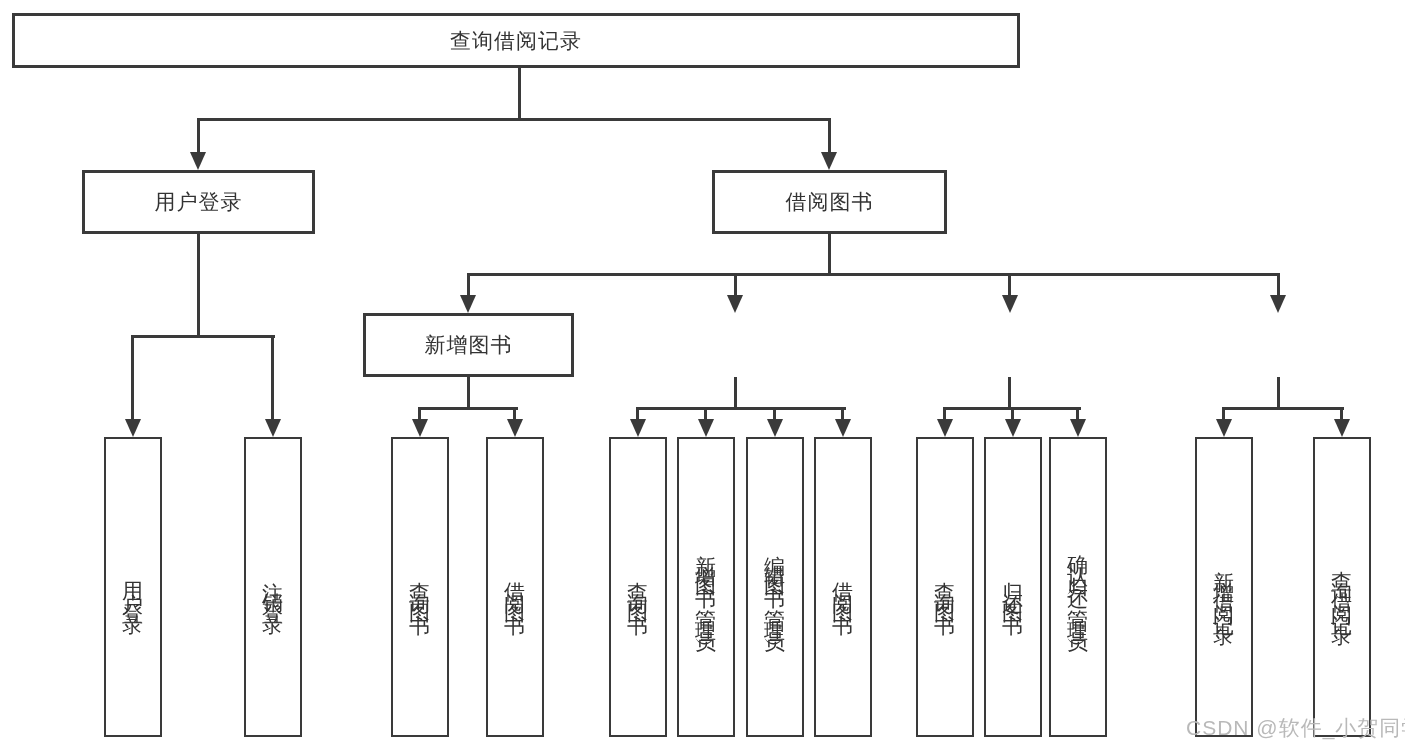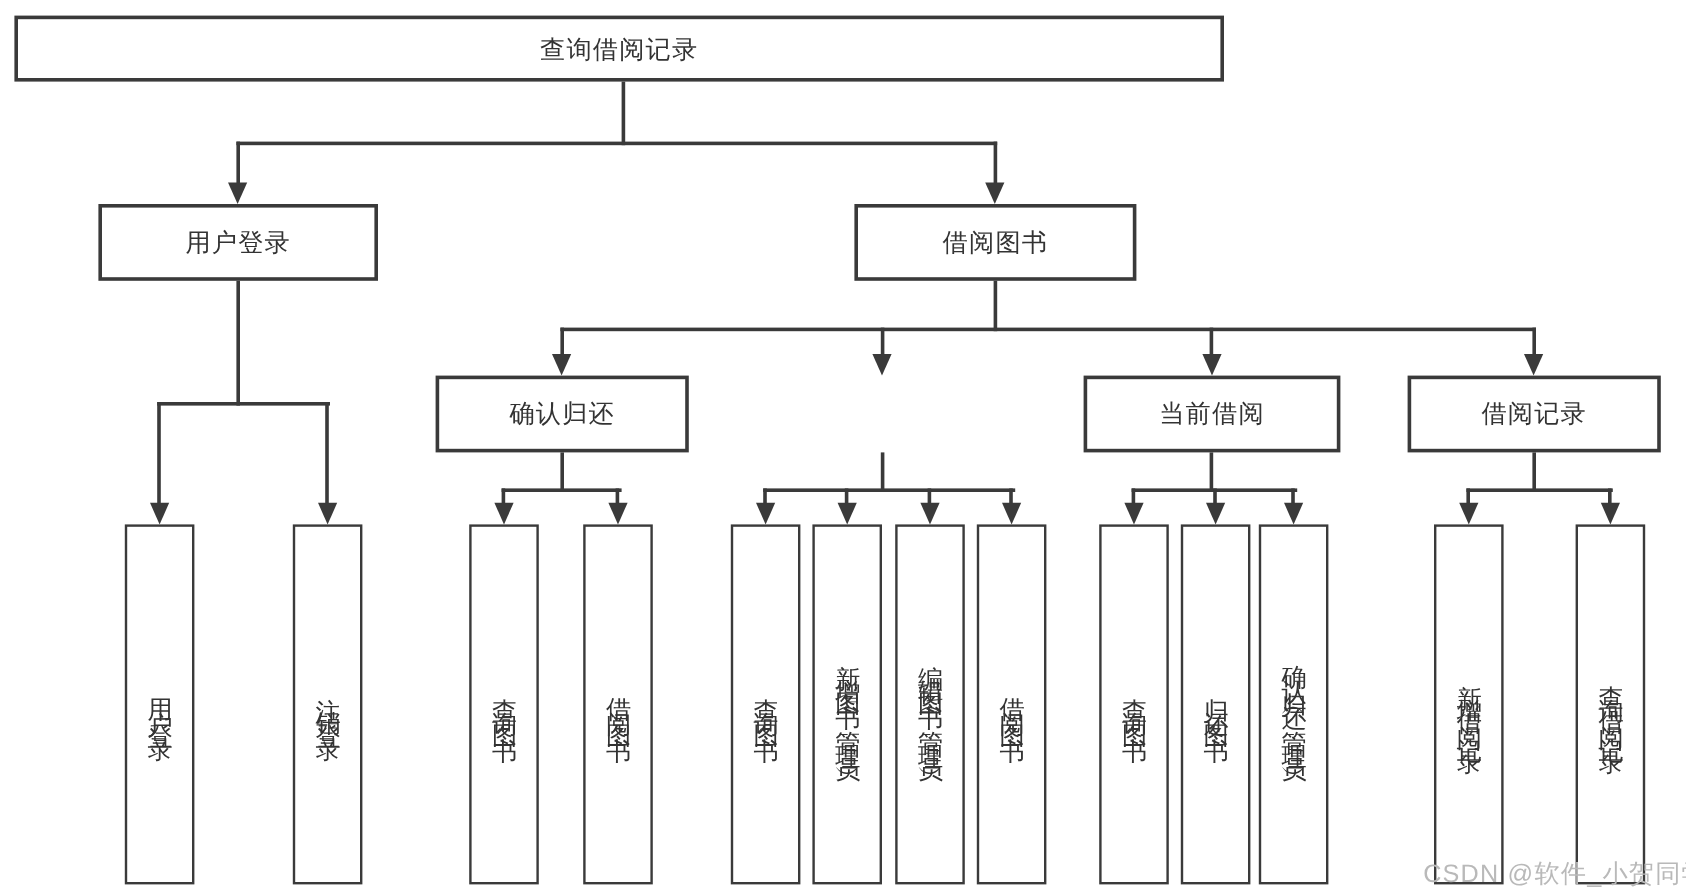--- a/index.html
+++ b/index.html
@@ -48,31 +48,25 @@
 
   <div class="box" style="left:82px;top:170px;width:233px;height:64px;">
     <span>用户登录</span>
   </div>
 
   <div class="box" style="left:712px;top:170px;width:235px;height:64px;">
     <span>借阅图书</span>
   </div>
 
   <div class="box" style="left:363px;top:313px;width:211px;height:64px;">
-    <span>确认归还</span>
+    <span>新增图书</span>
   </div>
 
 
-  <div class="box" style="left:903px;top:313px;width:214px;height:64px;">
-    <span>当前借阅</span>
-  </div>
 
-  <div class="box" style="left:1173px;top:313px;width:211px;height:64px;">
-    <span>借阅记录</span>
-  </div>
 
   <div class="leafbox" style="left:104px;top:437px;width:58px;height:300px;">
     <span class="vtxt">用户登录</span>
   </div>
   <div class="leafbox" style="left:244px;top:437px;width:58px;height:300px;">
     <span class="vtxt">注销登录</span>
   </div>
 
   <div class="leafbox" style="left:391px;top:437px;width:58px;height:300px;">
     <span class="vtxt">查询图书</span>

